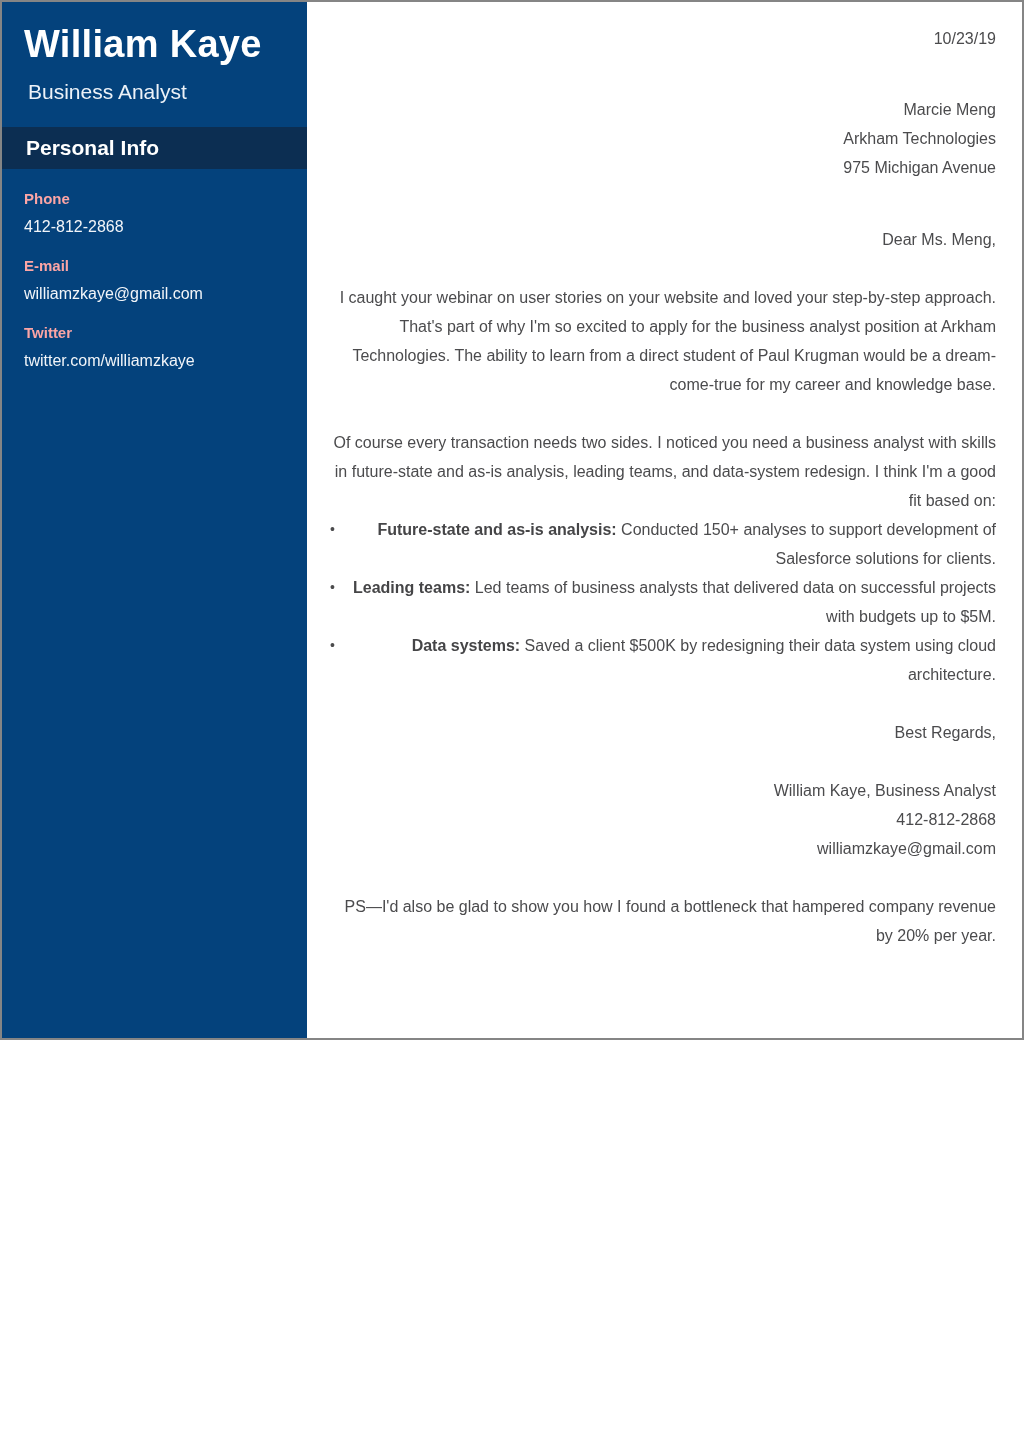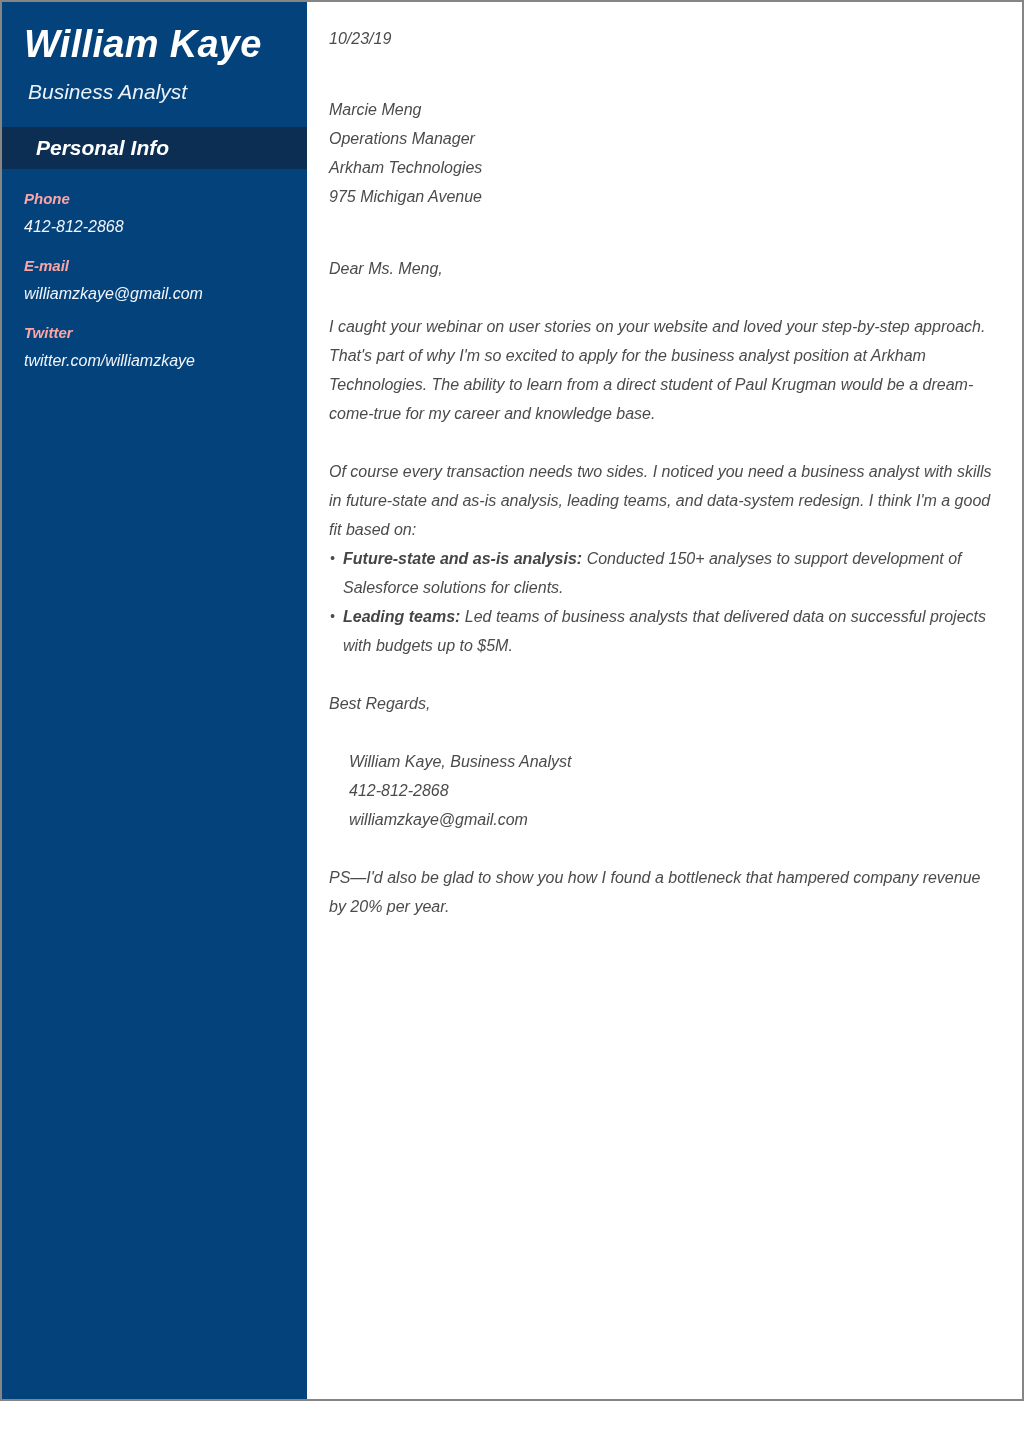--- a/index.html
+++ b/index.html
@@ -2,26 +2,25 @@
 <html style="--sidebar_bg: #04427C; --band_bg: #0C2E52; --sidebar_text: #FFFFFF; --body_text: #4B4B4D; --page_bg: #FFFFFF; --page_border: #858585;"><head>
 <meta charset="utf-8">
 <style>
   * { box-sizing: border-box; }
   html, body { margin: 0; padding: 0; background: #fff; }
   body {
     width: 1024px; height: 1448px;
     font-family: "Liberation Sans", "DejaVu Sans", sans-serif;
   }
   .page {
-    width: 1024px; height: 1401px;
+    width: 1024px; height: 1040px;
     background: var(--page_bg, #FFFFFF);
     border: 2px solid var(--page_border, #858585);
     display: flex;
     overflow: hidden;
-    font-style: italic;
   }
   
   .sidebar {
     width: 305px; flex: 0 0 305px;
     background: var(--sidebar_bg, #04427C);
     color: var(--sidebar_text, #FFFFFF);
   }
   .candidate-name {
     font-size: 38px; font-weight: bold;
     padding: 22px 22px 0 22px;
@@ -30,21 +29,21 @@
   }
   .candidate-title {
     font-size: 21px; font-weight: 400;
     color: #EDF2F8;
     padding: 13px 22px 0 26px;
     line-height: 1.2;
   }
   .band {
     margin-top: 23px;
     background: var(--band_bg, #0C2E52);
-    padding: 9px 22px 10px 34px;
+    padding: 9px 22px 10px 24px;
     font-size: 21px; font-weight: bold;
     line-height: 1.1;
   }
   .contacts { padding: 0 22px; }
   .contact-group { margin-top: 21px; }
   .contact-label {
     font-size: 15px; font-weight: bold; line-height: 18px;
     color: #fca5a5;
   }
   .contact-value {
@@ -52,20 +51,21 @@
     margin-top: 10px;
     color: #F2F5F9;
   }
   
   .main {
     flex: 1 1 auto;
     padding: 22px 26px 0 22px;
     color: var(--body_text, #4B4B4D);
     font-size: 16px;
     line-height: 29px;
+    text-align: right;
   }
   .letter-date { }
   .recipient-block { margin-top: 42px; }
   .salutation { margin-top: 43px; }
   .para { margin: 29px 0 0 0; }
   .bullets { list-style: none; margin: 0; padding: 0; }
   .bullet-item { position: relative; padding-left: 14px; }
   .bullet-item::before {
     content: "\2022";
     position: absolute; left: 1px; top: 0;
@@ -98,34 +98,34 @@
         <div class="contact-value">twitter.com/williamzkaye</div>
       </div>
     </div>
   </aside>
 
   <main class="main">
     <div class="letter-date">10/23/19</div>
 
     <div class="recipient-block">
       <div>Marcie Meng</div>
-      <div>Operations Manager</div>
       <div>Arkham Technologies</div>
       <div>975 Michigan Avenue</div>
     </div>
 
     <div class="salutation">Dear Ms. Meng,</div>
 
     <p class="para">I caught your webinar on user stories on your website and loved your step-by-step approach. That's part of why I'm so excited to apply for the business analyst position at Arkham Technologies. The ability to learn from a direct student of Paul Krugman would be a dream-come-true for my career and knowledge base.</p>
 
     <p class="para">Of course every transaction needs two sides. I noticed you need a business analyst with skills in future-state and as-is analysis, leading teams, and data-system redesign. I think I'm a good fit based on:</p>
 
     <ul class="bullets">
       <li class="bullet-item"><span class="bullet-lead">Future-state and as-is analysis:</span> <span>Conducted 150+ analyses to support development of Salesforce solutions for clients.</span></li>
       <li class="bullet-item"><span class="bullet-lead">Leading teams:</span> <span>Led teams of business analysts that delivered data on successful projects with budgets up to $5M.</span></li>
+      <li class="bullet-item"><span class="bullet-lead">Data systems:</span> <span>Saved a client $500K by redesigning their data system using cloud architecture.</span></li>
     </ul>
 
 
     <p class="para">Best Regards,</p>
 
     <div class="signature-block">
       <div>William Kaye, Business Analyst</div>
       <div>412-812-2868</div>
       <div>williamzkaye@gmail.com</div>
     </div>

